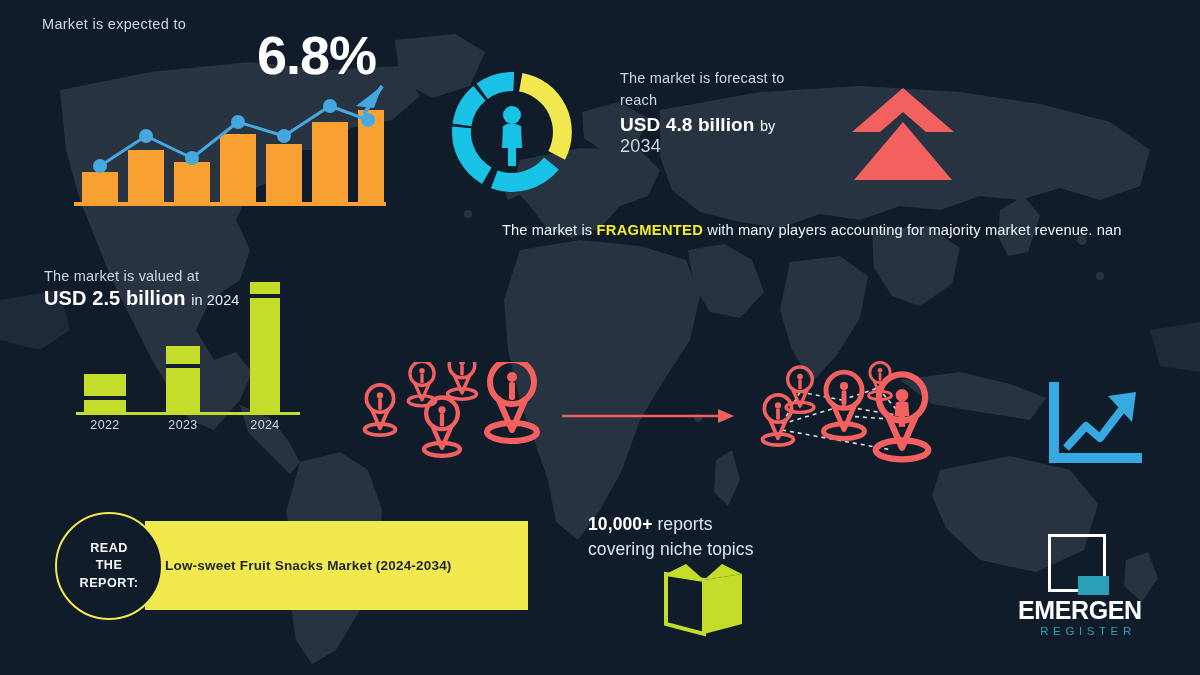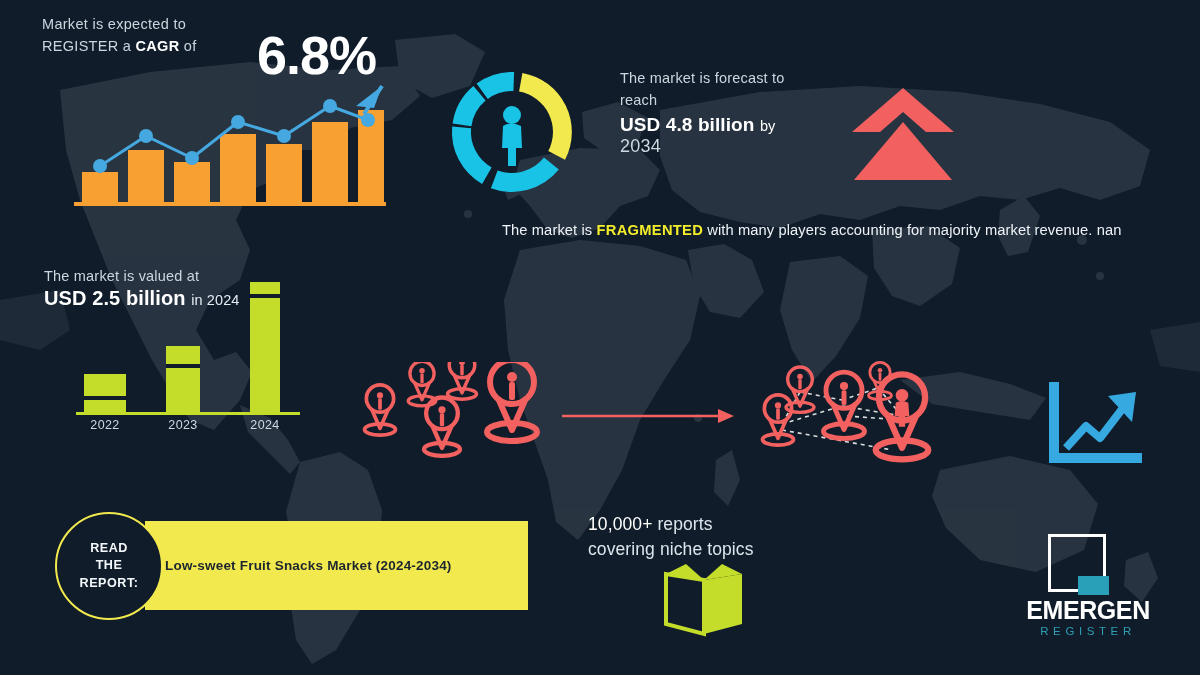--- a/index.html
+++ b/index.html
@@ -75,31 +75,31 @@
   #report-circle{
     left:55px;top:512px;width:108px;height:108px;border-radius:50%;
     background:#101c2a;border:2px solid #f2e94e;
     display:flex;flex-direction:column;align-items:center;justify-content:center;
     font-size:12.6px;font-weight:bold;line-height:1.38;color:#f4f8fb;letter-spacing:.5px;
     text-align:center;
   }
 
   
   #reports-count{left:588px;top:512px;width:240px;font-size:17.5px;color:#dde5ec;line-height:1.45;letter-spacing:.1px;}
-  #reports-count .n{font-weight:normal;color:#ffffff;text-align:center;}
+  #reports-count .n{font-weight:bold;color:#ffffff;text-align:center;}
 
   
   #book-icon{left:658px;top:562px;width:92px;height:76px;}
 
   
   #logo{left:1018px;top:534px;width:140px;height:106px;}
   #logo-square{position:absolute;left:30px;top:0;width:58px;height:58px;border:3px solid #ffffff;}
   #logo-square-accent{position:absolute;left:60px;top:42px;width:31px;height:19px;background:#29a0b8;}
   #logo-emergen{
-    position:absolute;left:0;top:64px;width:140px;text-align:center;
+    position:absolute;left:0;top:64px;width:140px;
     font-size:25px;font-weight:bold;color:#ffffff;letter-spacing:-.4px;line-height:1;
   }
   #logo-research{
     position:absolute;left:0;top:92px;width:140px;text-align:center;
     font-size:11.5px;color:#2e9fb5;letter-spacing:4.6px;line-height:1;
   }
 </style>
 </head>
 <body>
 
@@ -162,21 +162,20 @@
     </g>
     <g fill="#2b3643" opacity="0.55">
       <path d="M0 300 L60 290 L70 330 L40 350 L0 340 Z"></path>
       <path d="M1150 330 L1200 322 L1200 372 L1160 366 Z"></path>
     </g>
   </svg>
 
   <div class="abs" id="cagr-block">
     <div id="cagr-lines">
       <div>Market is expected to</div>
-      <div><span>REGISTER a </span><span class="b">CAGR</span><span> of</span></div>
     </div>
     <div id="cagr-value">6.8%</div>
   </div>
 
   <svg class="abs" id="orange-chart" viewBox="0 0 320 130">
     <g fill="#f9a033">
       <rect x="14" y="94" width="36" height="30"></rect>
       <rect x="60" y="72" width="36" height="52"></rect>
       <rect x="106" y="84" width="36" height="40"></rect>
       <rect x="152" y="56" width="36" height="68"></rect>

